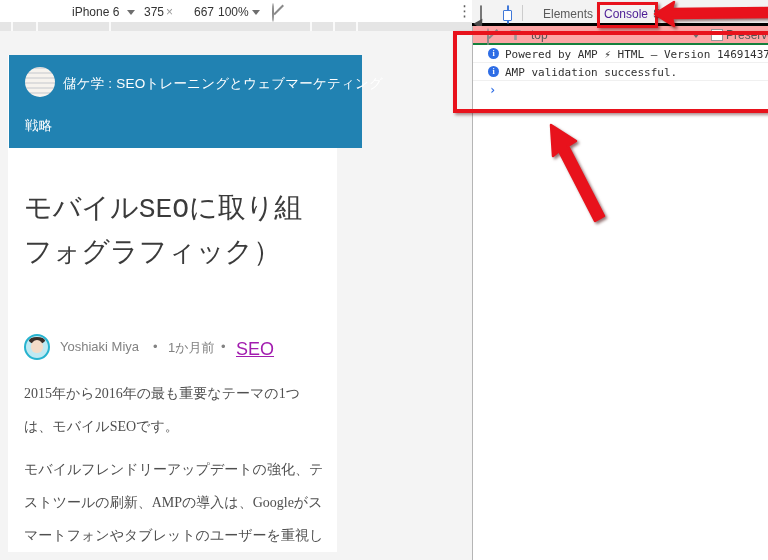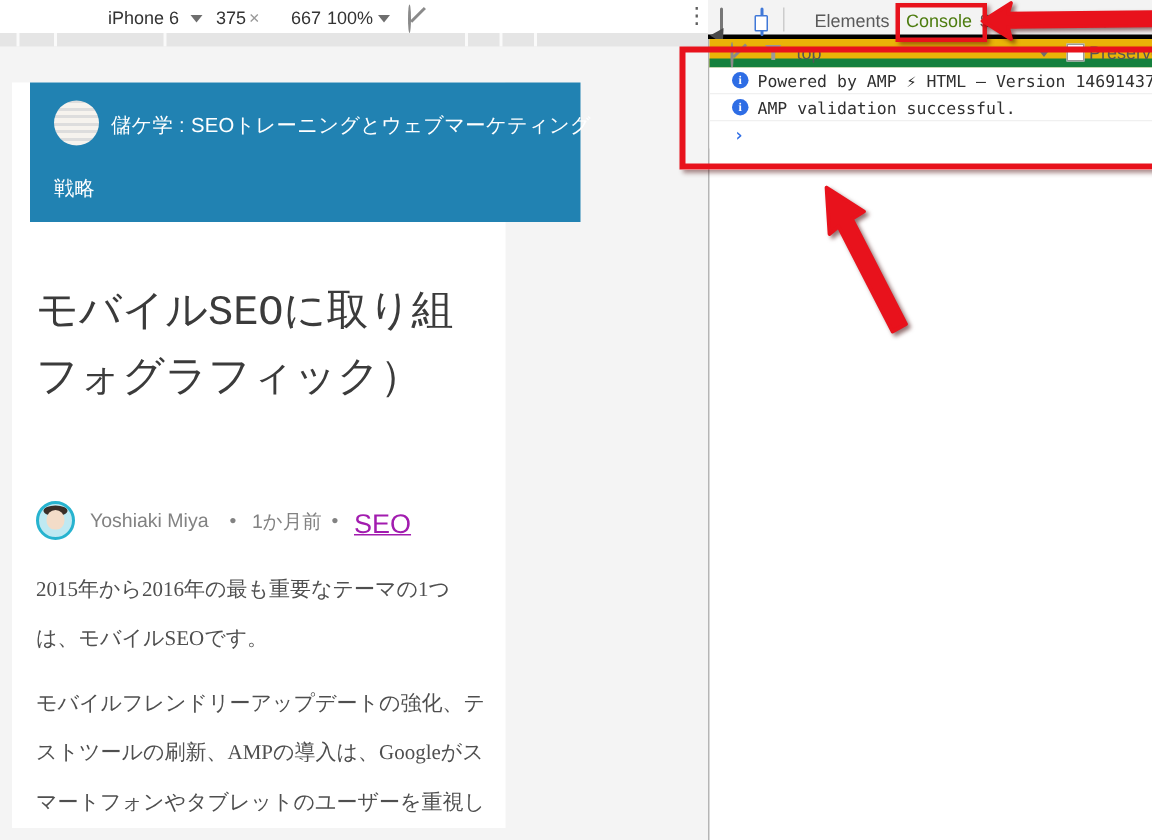--- a/index.html
+++ b/index.html
@@ -16,50 +16,50 @@
          border-right:4px solid transparent;border-top:5px solid #6e6e6e;vertical-align:middle;}
   .no-throttle{width:11px;height:11px;border:1.5px solid #8a8a8a;border-radius:50%;position:relative;}
   .no-throttle:before{content:"";position:absolute;left:-1px;top:4.5px;width:13px;height:1.5px;
          background:#8a8a8a;transform:rotate(-45deg);}
   .kebab{font-size:15px;color:#5f5f5f;letter-spacing:0;line-height:16px;}
   #mq-bar{left:0;top:22px;width:472px;height:9px;background:#e5e5e5;}
   .mq-gap{top:0;width:2px;height:9px;background:#fafafa;}
 
   
   #page-card{left:8px;top:55px;width:329px;height:497px;background:#fff;}
-  #site-header{left:12px;top:0;width:367px;height:93px;background:#2182b2;color:#fff;}
+  #site-header{left:1px;top:0;width:329px;height:93px;background:#2182b2;color:#fff;padding-left:24px;}
   #site-avatar{left:16px;top:12px;width:30px;height:30px;border-radius:50%;background:
       repeating-linear-gradient(180deg,#ddd 0 2px,#f6f3ee 2px 5px);overflow:hidden;}
   .site-line{font-size:13.5px;color:#fff;letter-spacing:.2px;white-space:nowrap;}
   #article-title{left:16px;top:133px;width:302px;
       font-family:Liberation Mono, monospace;font-size:28px;line-height:44px;color:#3b3b3b;}
   #author-row{left:16px;top:279px;width:300px;height:26px;}
   #author-avatar{left:0;top:0;width:26px;height:26px;border-radius:50%;background:#bfe9f2;
       border:2px solid #27b3cf;box-sizing:border-box;overflow:hidden;}
   #author-avatar .face{position:absolute;left:5px;top:4px;width:12px;height:13px;border-radius:50% 50% 45% 45%;background:#f3dcc8;}
   #author-avatar .hair{position:absolute;left:3px;top:1px;width:16px;height:7px;border-radius:50%;background:#3a2e28;}
   .meta{font-size:13px;color:#828282;}
   .meta-link{font-size:18px;color:#a21caf;text-decoration:underline;}
   .body-p{font-family:"Liberation Serif","DejaVu Serif",serif;font-size:14px;line-height:33px;color:#4f4f4f;width:304px;}
 
   
   #devtools-pane{left:472px;top:0;width:296px;height:560px;background:#fff;border-left:1px solid #b5b5b5;box-sizing:border-box;}
   #tabbar{left:472px;top:0;width:296px;height:26px;background:#f3f3f3;border-bottom:3px solid #000000;box-sizing:border-box;}
   .tab-label{font-size:12px;color:#5a5a5a;white-space:nowrap;}
-  .tab-selected{color:#4d7c0f;}
+  .tab-selected{color:#4c1d95;}
   .inspect-icon{width:12px;height:12px;border:1.5px solid #777;border-radius:2px;position:relative;}
   .inspect-icon:after{content:"";position:absolute;right:-4px;bottom:-4px;width:0;height:0;
       border-left:5px solid transparent;border-right:5px solid transparent;border-bottom:9px solid #4a4a4a;
       transform:rotate(32deg);}
   .device-icon{width:9px;height:13px;border:1.5px solid #4078d8;border-radius:1px;position:relative;}
   .device-icon:after{content:"";position:absolute;left:-5px;top:4px;width:7px;height:9px;background:#fff;
       border:1.5px solid #4078d8;border-radius:1px;}
   .vsep{width:1px;height:16px;background:#ccc;}
 
-  #console-toolbar{left:473px;top:26px;width:295px;height:19px;background:#eab308;border-bottom:6px solid #15803d;box-sizing:border-box;}
+  #console-toolbar{left:473px;top:26px;width:295px;height:19px;background:#fca5a5;border-bottom:2px solid #15803d;box-sizing:border-box;}
   .clear-icon{width:10px;height:10px;border:1.5px solid #8a8a8a;border-radius:50%;position:relative;}
   .clear-icon:before{content:"";position:absolute;left:-1px;top:4px;width:12px;height:1.5px;background:#8a8a8a;transform:rotate(-45deg);}
   .funnel-icon{width:11px;height:10px;background:#9a9a9a;
       clip-path:polygon(0 0,100% 0,62% 45%,62% 100%,38% 100%,38% 45%);}
   .checkbox{width:10px;height:10px;border:1px solid #999;background:#fff;}
   .ct-text{font-size:12px;color:#555;}
 
   .console-row{left:473px;width:295px;height:18px;border-bottom:1px solid #f0f0f0;box-sizing:border-box;background:#fff;}
   .info-icon{width:11px;height:11px;border-radius:50%;background:#2e6de5;color:#fff;font-size:8px;font-weight:bold;
       text-align:center;line-height:11px;font-family:"Liberation Serif",serif;}

